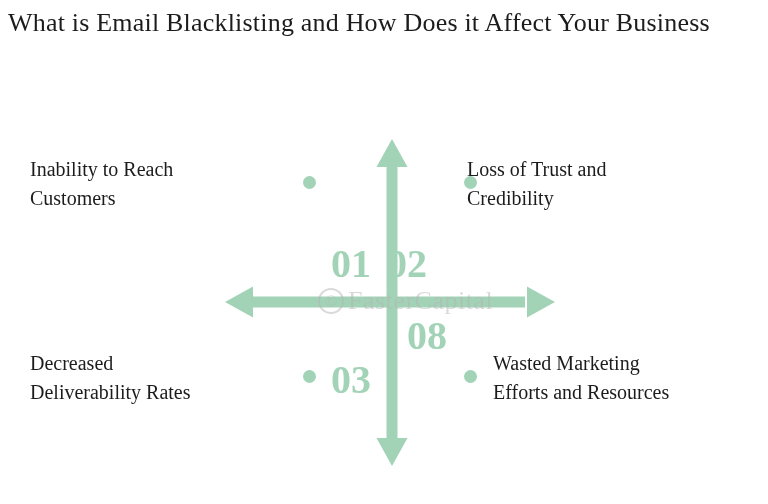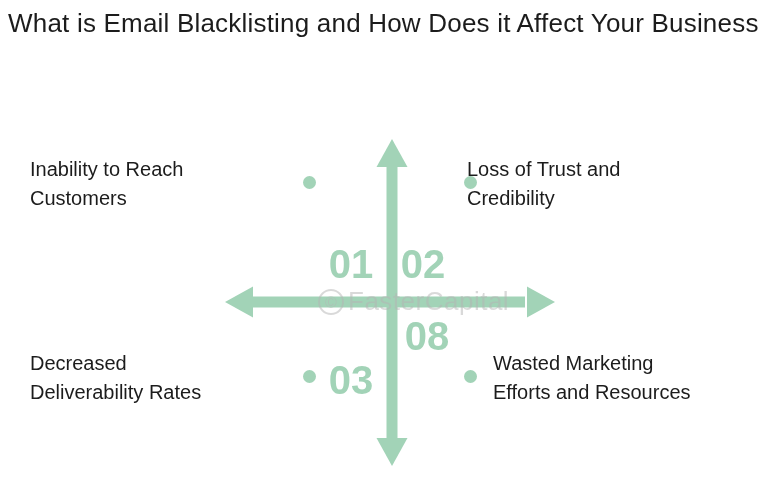--- a/index.html
+++ b/index.html
@@ -2,21 +2,21 @@
 <html style="--accent: #a2d3b7; --text: #1c1c1c; --watermark: #b5b5b5;"><head>
 <meta charset="utf-8">
 <style>
   html, body { margin: 0; padding: 0; background: #ffffff; }
   .canvas {
     position: relative;
     width: 768px;
     height: 504px;
     background: #ffffff;
     overflow: hidden;
-    font-family: Liberation Sans, sans-serif;
+    font-family: Liberation Serif, serif;
   }
   .title {
     position: absolute;
     left: 8px;
     top: 8px;
     margin: 0;
     font-size: 26px;
     font-weight: 400;
     letter-spacing: 0.2px;
     color: var(--text, #1c1c1c);
@@ -33,21 +33,21 @@
   .qnum {
     position: absolute;
     width: 46px;
     font-size: 40px;
     line-height: 36px;
     font-weight: 700;
     text-align: center;
     color: var(--accent, #a2d3b7);
   }
   .qnum.n01 { left: 328px; top: 246px; }
-  .qnum.n02 { left: 400px; top: 246px; }
+  .qnum.n02 { left: 384px; top: 246px; }
   .qnum.n03 { left: 328px; top: 318px; margin-top: 44px; }
   .qnum.n04 { left: 404px; top: 318px; }
   .dot {
     position: absolute;
     width: 13px;
     height: 13px;
     border-radius: 50%;
     background: var(--accent, #a2d3b7);
   }
   .dot.d-tl { left: 303px; top: 176px; }

